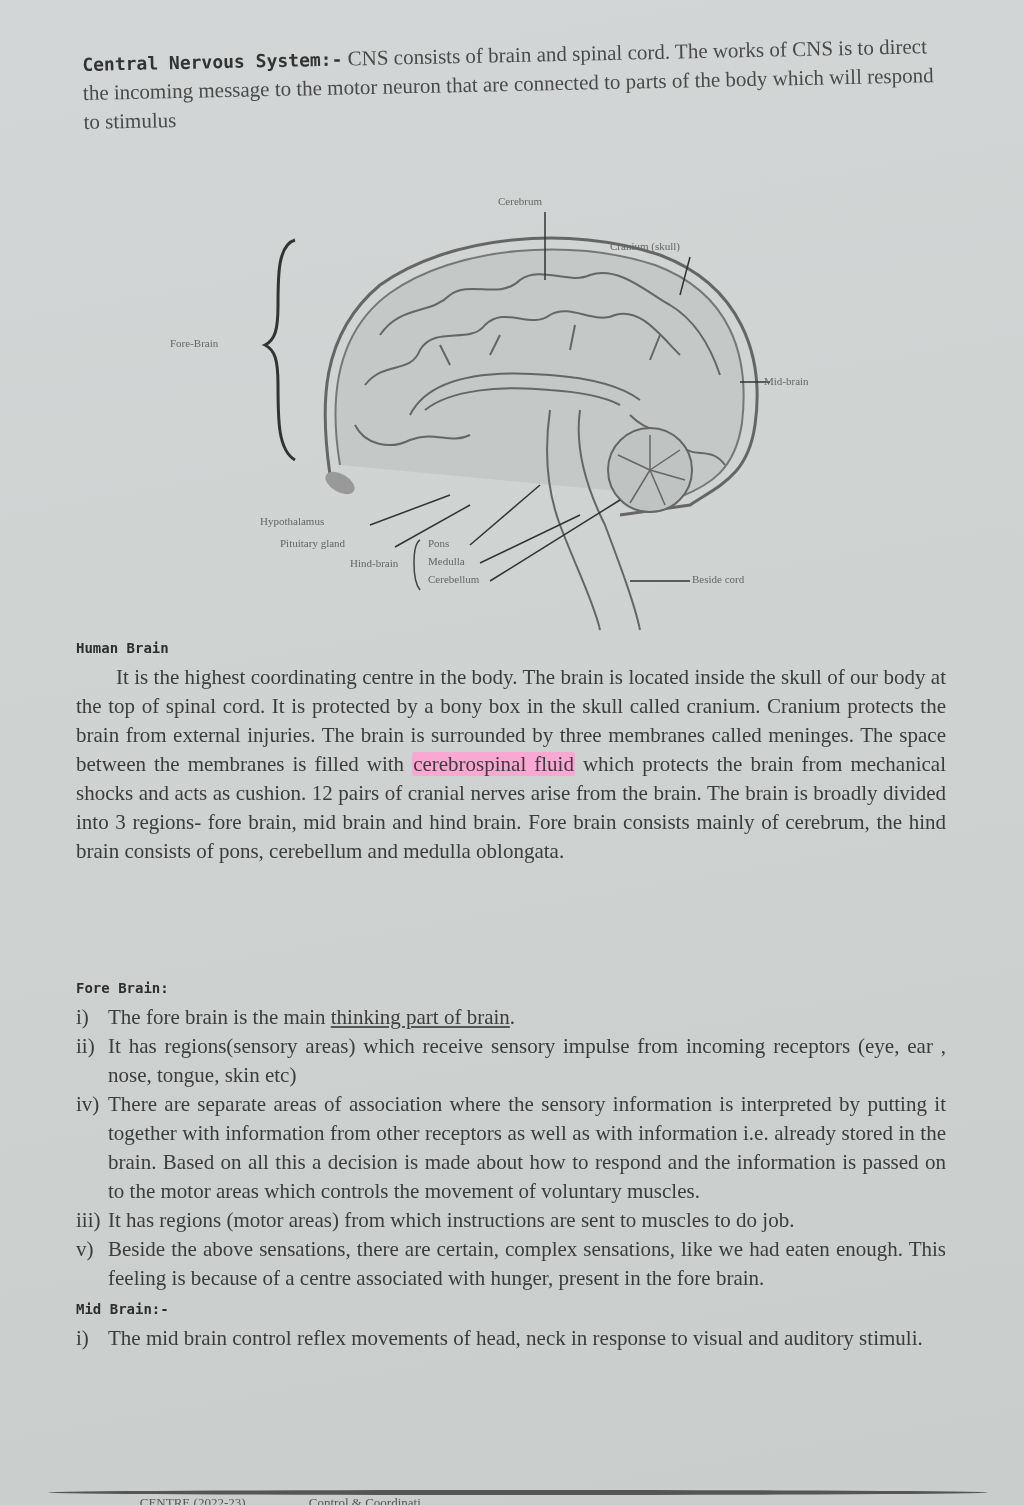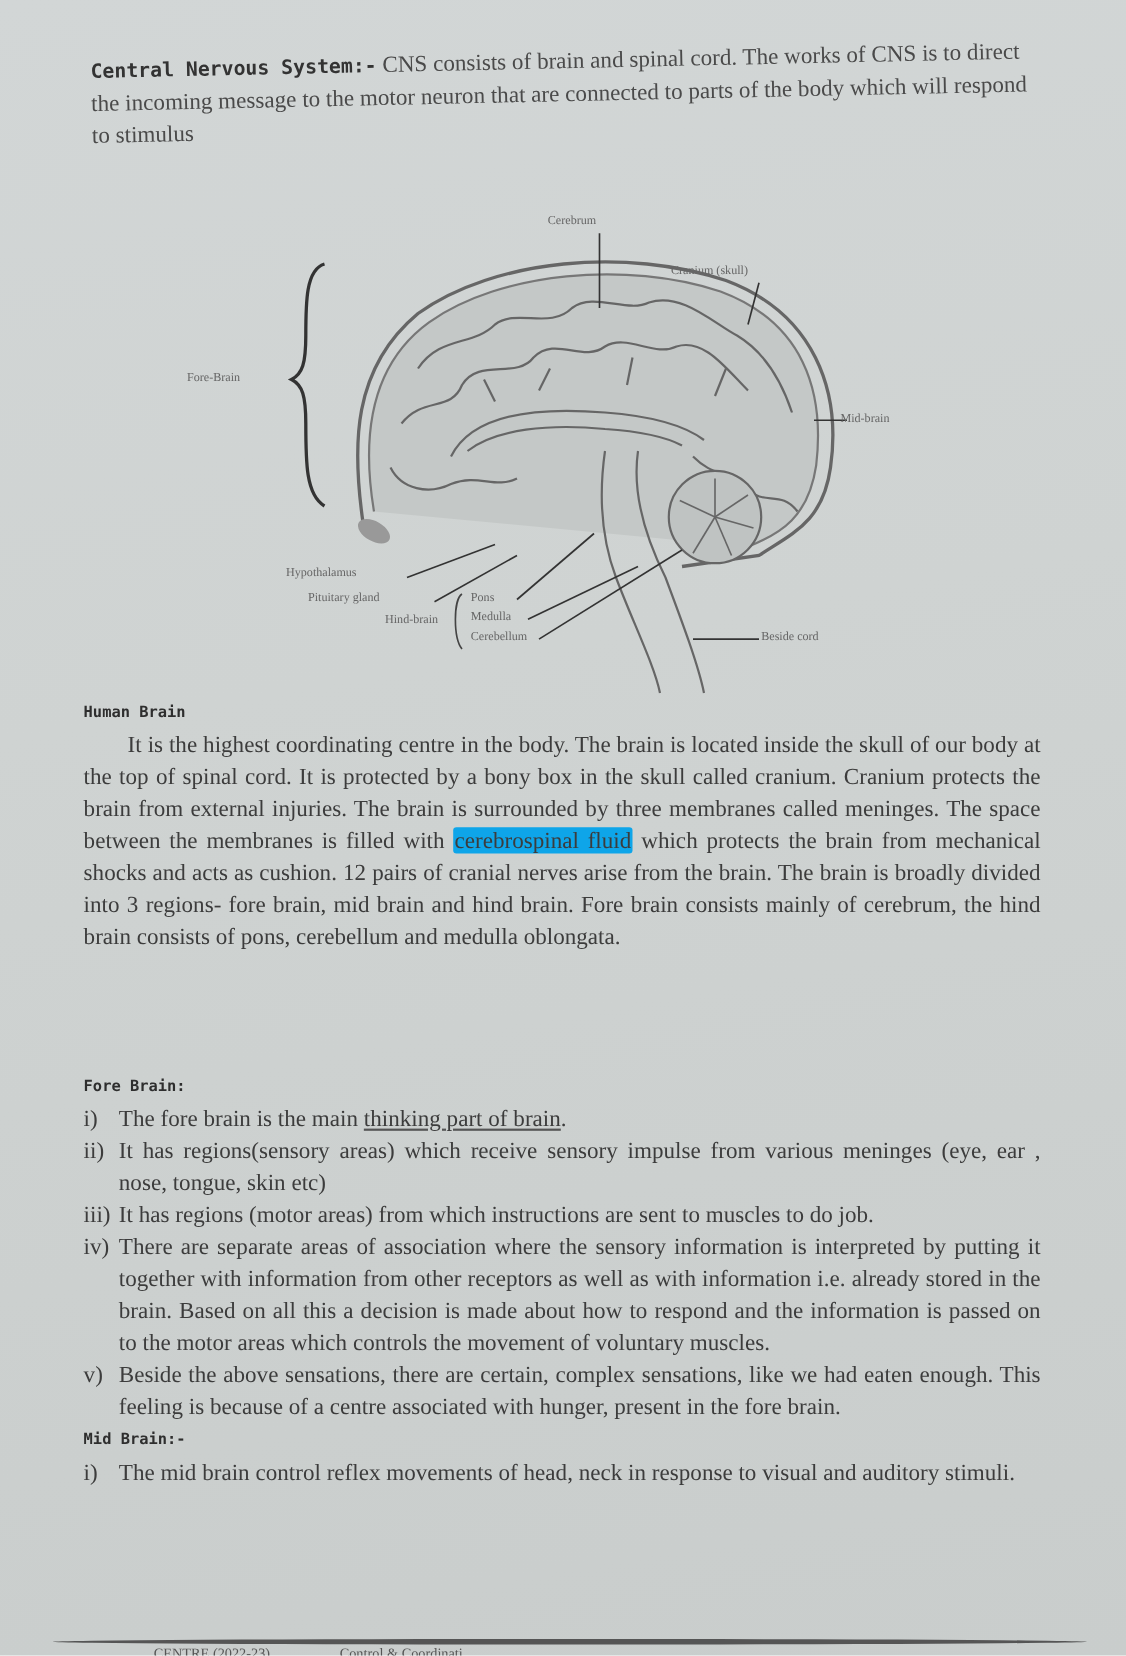--- a/index.html
+++ b/index.html
@@ -19,21 +19,21 @@
   .intro b { font-family:"DejaVu Sans Mono", monospace; font-size:18px; color:#333; }
   .diagram { position:absolute; left:150px; top:185px; width:720px; height:450px; }
   .lbl { position:absolute; font-family:"Liberation Serif", serif; font-size:11px; color:#666; white-space:nowrap; }
   .section {
     position:absolute; left:76px; width:870px;
     font-size:21px; line-height:29px; color:#3c3c3c;
     text-align:justify;
   }
   .heading { font-family:"DejaVu Sans Mono", monospace; font-weight:bold; font-size:14px; color:#2e2e2e; }
   .indent { text-indent:40px; }
-  .hl { background:#0ea5e9; border-radius:3px; padding:0 1px; }
+  .hl { background:#f9a8d4; border-radius:3px; padding:0 1px; }
   .ul { text-decoration:underline; text-decoration-color:#555; }
   .item { display:flex; }
   .num { width:32px; flex:none; }
   .txt { flex:1; text-align:justify; }
   .rule { position:absolute; left:48px; top:1490px; width:940px; height:5px; background:#555; border-radius:50%; }
   .footer { position:absolute; left:130px; top:1495px; font-size:13px; color:#555; white-space:nowrap; }
 </style>
 </head>
 <body>
 
@@ -109,29 +109,29 @@
   </div>
 
   <div class="section" style="top:974px;">
     <div class="heading">Fore Brain:</div>
     <div class="item">
       <span class="num">i)</span>
       <span class="txt"><span>The fore brain is the main </span><span class="ul">thinking part of brain</span><span>.</span></span>
     </div>
     <div class="item">
       <span class="num">ii)</span>
-      <span class="txt">It has regions(sensory areas) which receive sensory impulse from various meninges (eye, ear , nose, tongue, skin etc)</span>
+      <span class="txt">It has regions(sensory areas) which receive sensory impulse from incoming receptors (eye, ear , nose, tongue, skin etc)</span>
+    </div>
+    <div class="item">
+      <span class="num">iv)</span>
+      <span class="txt">There are separate areas of association where the sensory information is interpreted by putting it together with information from other receptors as well as with information i.e. already stored in the brain. Based on all this a decision is made about how to respond and the information is passed on to the motor areas which controls the movement of voluntary muscles.</span>
     </div>
     <div class="item">
       <span class="num">iii)</span>
       <span class="txt">It has regions (motor areas) from which instructions are sent to muscles to do job.</span>
-    </div>
-    <div class="item">
-      <span class="num">iv)</span>
-      <span class="txt">There are separate areas of association where the sensory information is interpreted by putting it together with information from other receptors as well as with information i.e. already stored in the brain. Based on all this a decision is made about how to respond and the information is passed on to the motor areas which controls the movement of voluntary muscles.</span>
     </div>
     <div class="item">
       <span class="num">v)</span>
       <span class="txt">Beside the above sensations, there are certain, complex sensations, like we had eaten enough. This feeling is because of a centre associated with hunger, present in the fore brain.</span>
     </div>
     <div class="heading" style="margin-top:2px;">Mid Brain:-</div>
     <div class="item">
       <span class="num">i)</span>
       <span class="txt">The mid brain control reflex movements of head, neck in response to visual and auditory stimuli.</span>
     </div>

